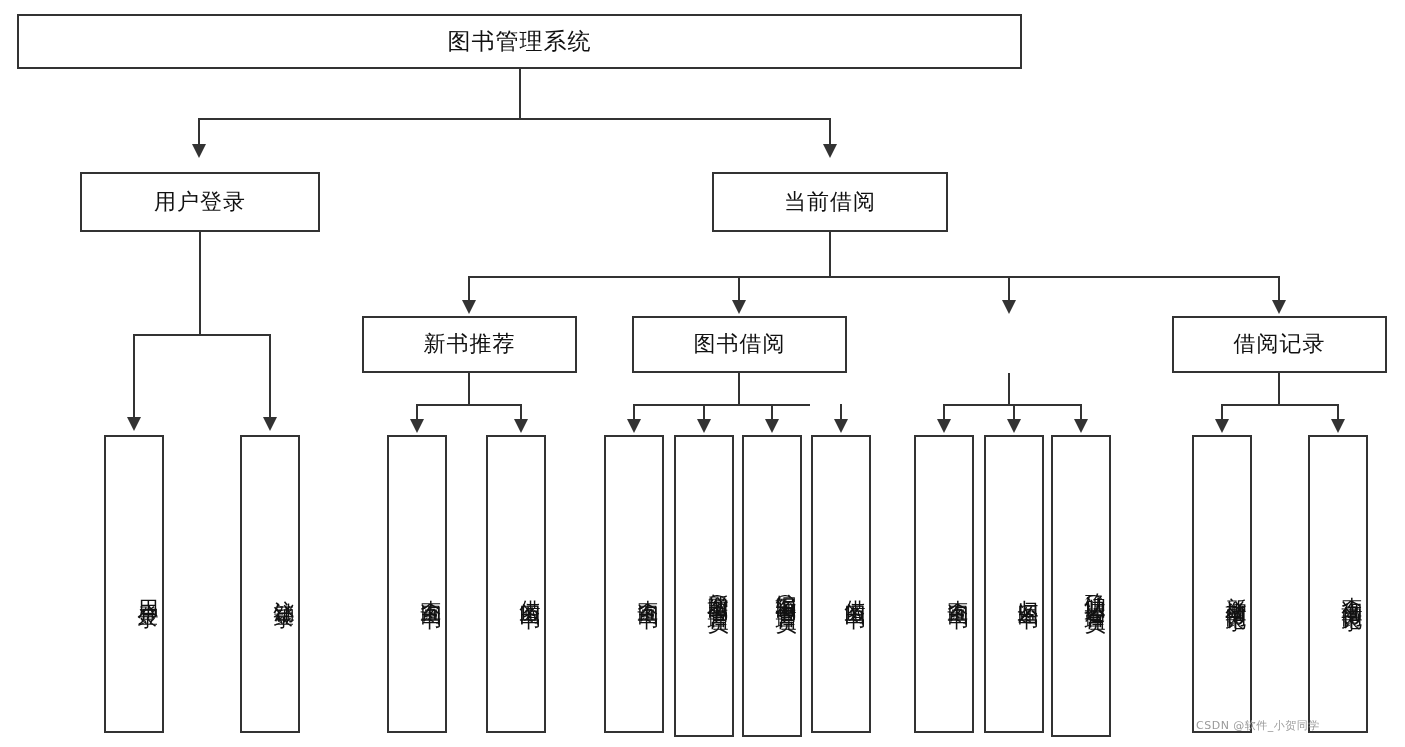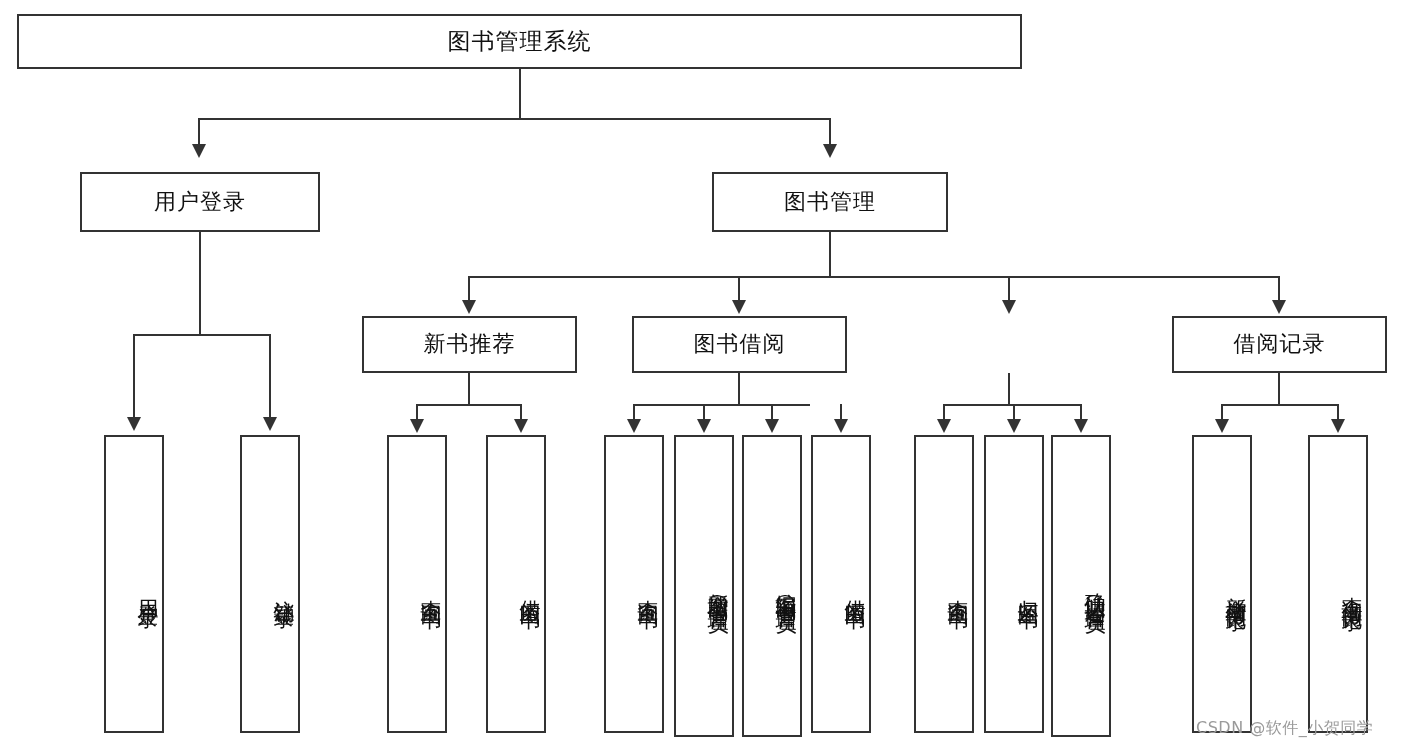--- a/index.html
+++ b/index.html
@@ -58,42 +58,42 @@
   .arrow {
     position: absolute;
     width: 0;
     height: 0;
     border-left: 7px solid transparent;
     border-right: 7px solid transparent;
     border-top: 14px solid #333333;
   }
   .watermark {
     position: absolute;
-    font-size: 16px;
+    font-size: 11px;
     color: #9a9a9a;
     white-space: nowrap;
     letter-spacing: 0.5px;
   }
 </style>
 </head>
 <body>
 
 <div id="canvas">
 
   <div class="node root horizontal" style="left:17px; top:14px; width:1005px; height:55px;">图书管理系统</div>
 
   <div class="line vline" style="left:519px; top:69px; width:2px; height:50px;"></div>
   <div class="line hline" style="left:198px; top:118px; width:633px; height:2px;"></div>
   <div class="line vline" style="left:198px; top:118px; width:2px; height:28px;"></div>
   <div class="arrow" style="left:192px; top:144px;"></div>
   <div class="line vline" style="left:829px; top:118px; width:2px; height:28px;"></div>
   <div class="arrow" style="left:823px; top:144px;"></div>
 
   <div class="node horizontal" style="left:80px; top:172px; width:240px; height:60px;">用户登录</div>
-  <div class="node horizontal" style="left:712px; top:172px; width:236px; height:60px;">图书管理</div>
+  <div class="node horizontal" style="left:712px; top:172px; width:236px; height:60px;">当前借阅</div>
 
   <div class="line vline" style="left:199px; top:232px; width:2px; height:103px;"></div>
   <div class="line hline" style="left:133px; top:334px; width:138px; height:2px;"></div>
   <div class="line vline" style="left:133px; top:334px; width:2px; height:85px;"></div>
   <div class="arrow" style="left:127px; top:417px;"></div>
   <div class="line vline" style="left:269px; top:334px; width:2px; height:85px;"></div>
   <div class="arrow" style="left:263px; top:417px;"></div>
 
   <div class="line vline" style="left:829px; top:232px; width:2px; height:45px;"></div>
   <div class="line hline" style="left:468px; top:276px; width:812px; height:2px;"></div>

